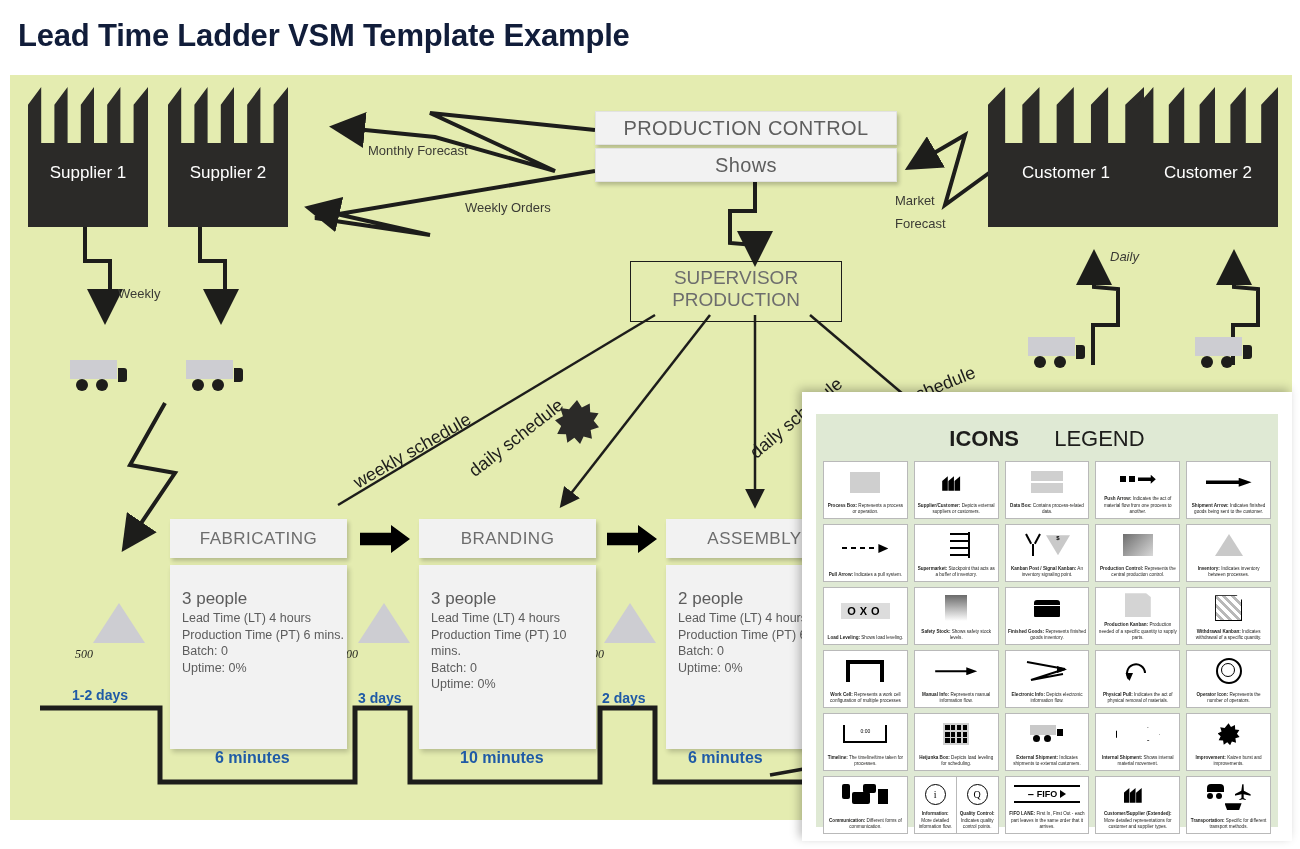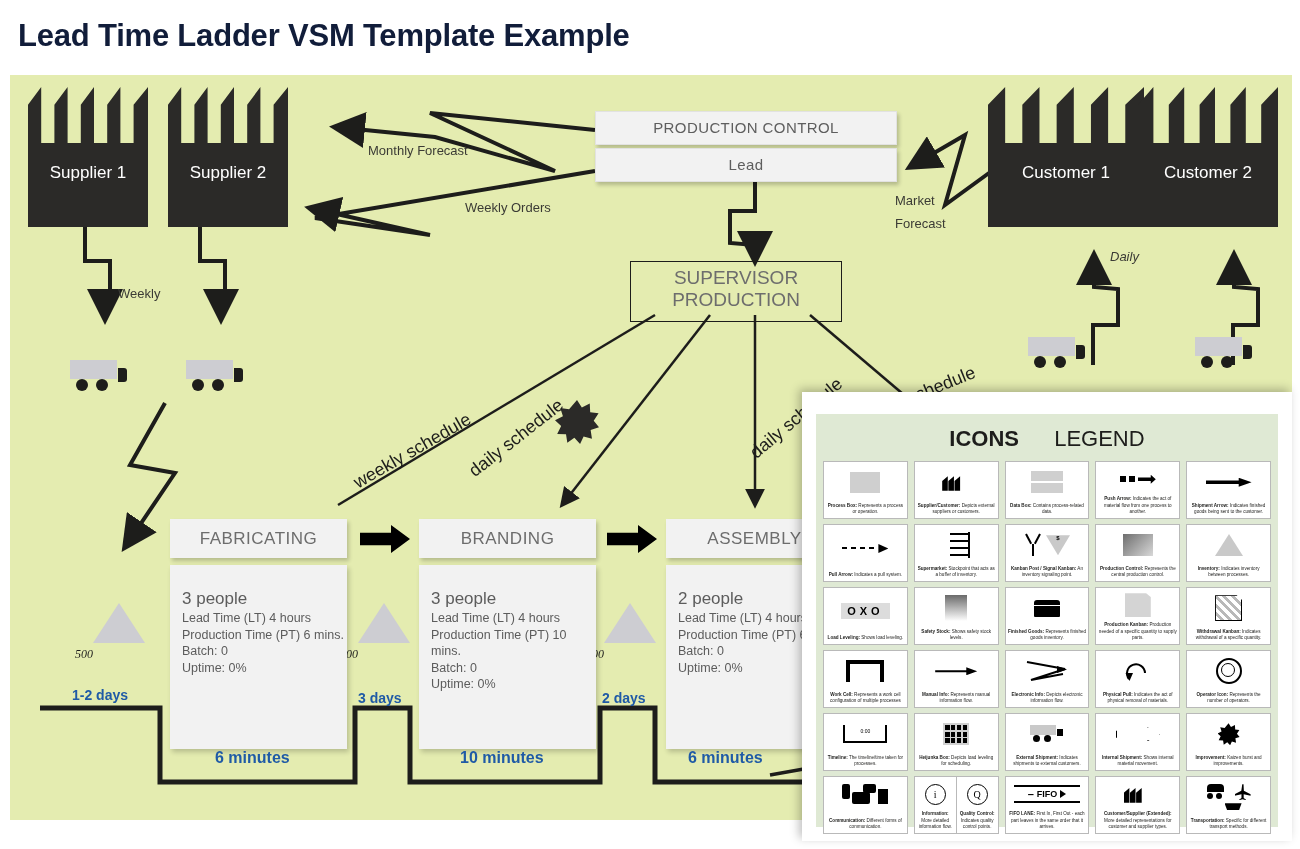--- a/index.html
+++ b/index.html
@@ -20,21 +20,21 @@
      clip-path:polygon(0% 100%,0% 30%,11% 0%,11% 100%,22% 100%,22% 30%,33% 0%,33% 100%,
                        44% 100%,44% 30%,55% 0%,55% 100%,66% 100%,66% 30%,77% 0%,77% 100%,
                        88% 100%,88% 30%,100% 0%,100% 100%);}
   .factory .body{position:absolute;left:0;bottom:0;width:100%;height:60%;background:#2b2a28;}
   .factory .flabel{position:absolute;left:0;right:0;top:54%;text-align:center;color:#fff;
                    font-size:17px;z-index:3;}
 
   
   .ctl-box{position:absolute;background:#f2f2f2;border:1px solid #e2e2e2;
            box-shadow:2px 3px 4px rgba(0,0,0,.22);text-align:center;color:#5e5e5e;}
-  .ctl-box .t{font-size:15px;letter-spacing:.4px;text-align:center;}
+  .ctl-box .t{font-size:20px;letter-spacing:.4px;text-align:center;}
 
   .plain-box{position:absolute;border:1px solid #1d1d1b;background:transparent;
              text-align:center;color:#6d6d6d;font-size:19px;line-height:1.15;}
 
   
   .proc-head{position:absolute;background:#f2f2f2;box-shadow:2px 3px 4px rgba(0,0,0,.2);
              text-align:center;color:#6d6d6d;font-size:17px;letter-spacing:.5px;}
   .proc-body{position:absolute;background:#f2f2f2;box-shadow:2px 3px 5px rgba(0,0,0,.2);
              color:#5c5c5c;}
   .proc-body .people{font-size:17px;margin:0 0 1px 12px;}
@@ -236,21 +236,21 @@
   <div class="factory" style="left:1128px;top:12px;width:140px;height:140px;">
     <div class="roof"></div>
     <div class="body"></div>
     <div class="flabel">Customer 2</div>
   </div>
 
   <div class="ctl-box" style="left:585px;top:36px;width:300px;height:32px;line-height:32px;">
     <span class="t">PRODUCTION CONTROL</span>
   </div>
   <div class="ctl-box" style="left:585px;top:73px;width:300px;height:32px;line-height:32px;">
-    <span class="t">Lead</span>
+    <span class="t">Shows</span>
   </div>
 
   <div class="plain-box" style="left:620px;top:186px;width:210px;height:54px;padding-top:5px;">
     <div>SUPERVISOR</div>
     <div>PRODUCTION</div>
   </div>
 
   <div class="burst" style="left:545px;top:325px;"></div>
 
   <div class="lbl" style="left:358px;top:68px;">Monthly Forecast</div>

